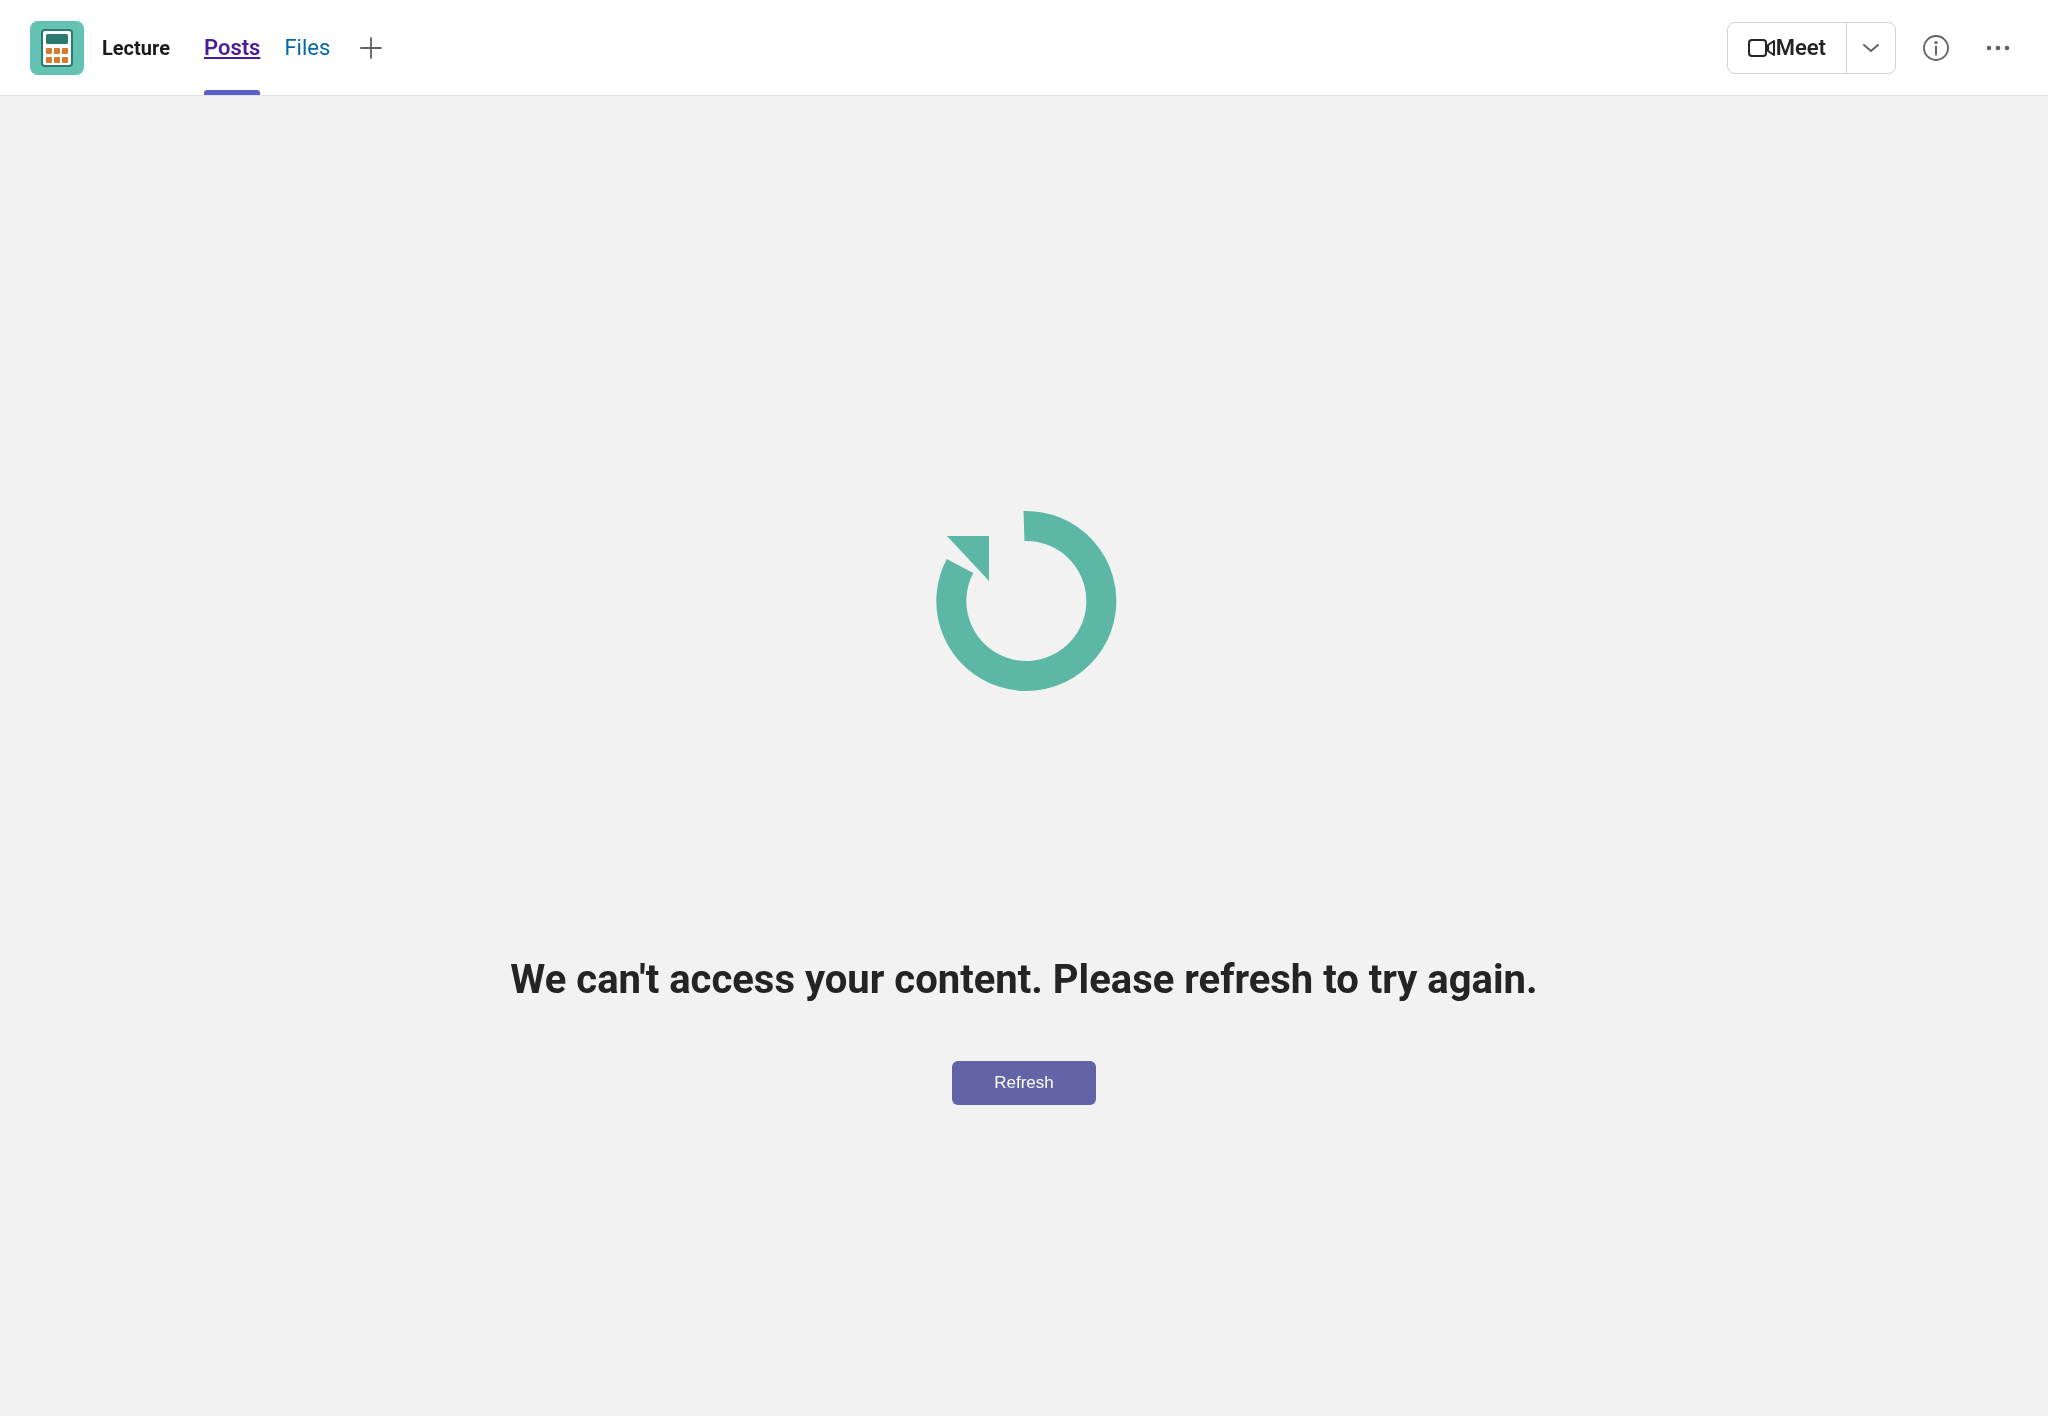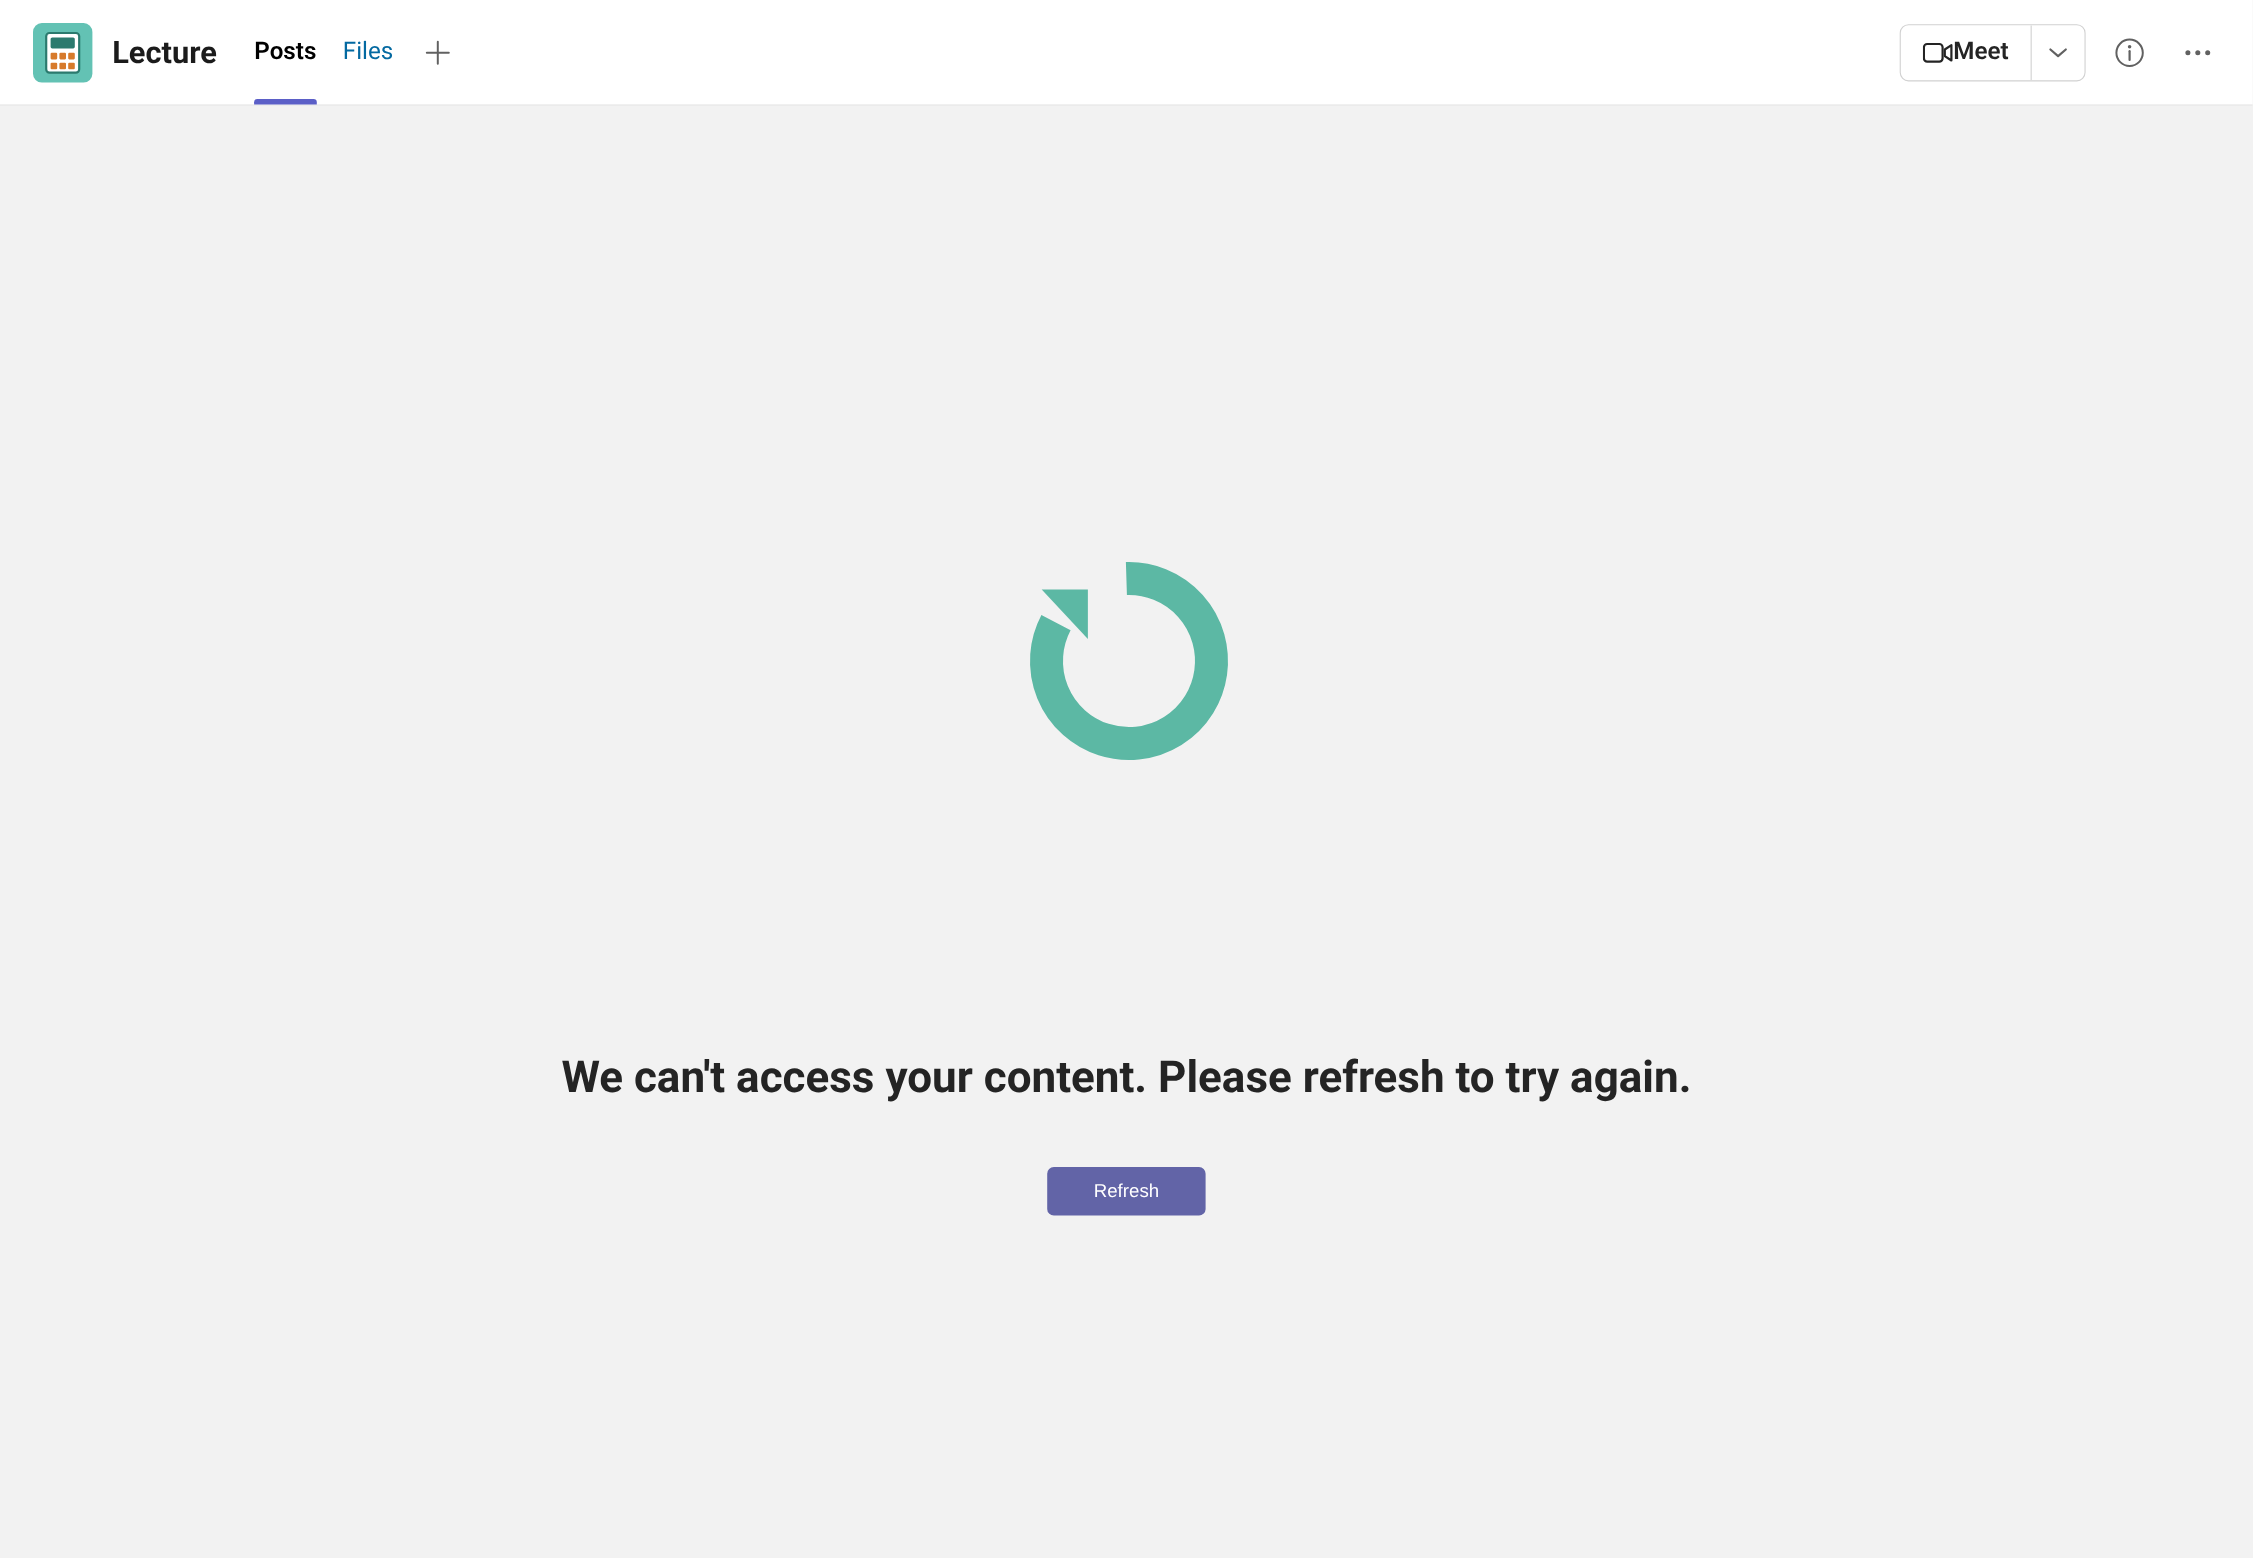--- a/index.html
+++ b/index.html
@@ -29,21 +29,21 @@
     background: #63c2b4;
     display: flex;
     align-items: center;
     justify-content: center;
     margin-right: 18px;
     flex-shrink: 0;
   }
   .channel-icon svg { display:block; }
 
   .channel-title {
-    font-size: 28px;
+    font-size: 20px;
     font-weight: 700;
     color: #1b1b1b;
     margin-right: 22px;
     white-space: nowrap;
   }
 
   .tabs {
     display: flex;
     align-items: stretch;
     height: 100%;
@@ -53,22 +53,23 @@
     align-items: center;
     font-size: 22px;
     color: #0369a1;
     padding: 0 12px;
     height: 100%;
     position: relative;
     cursor: pointer;
     font-weight: 400;
   }
   .tab.active {
-    color: #000000;
+    color: #4c1d95;
     font-weight: 600;
+    text-decoration: underline;
   }
   .tab.active::after {
     content: "";
     position: absolute;
     left: 12px;
     right: 12px;
     bottom: 0;
     height: 5px;
     background: #5b5fc7;
     border-radius: 3px 3px 0 0;

